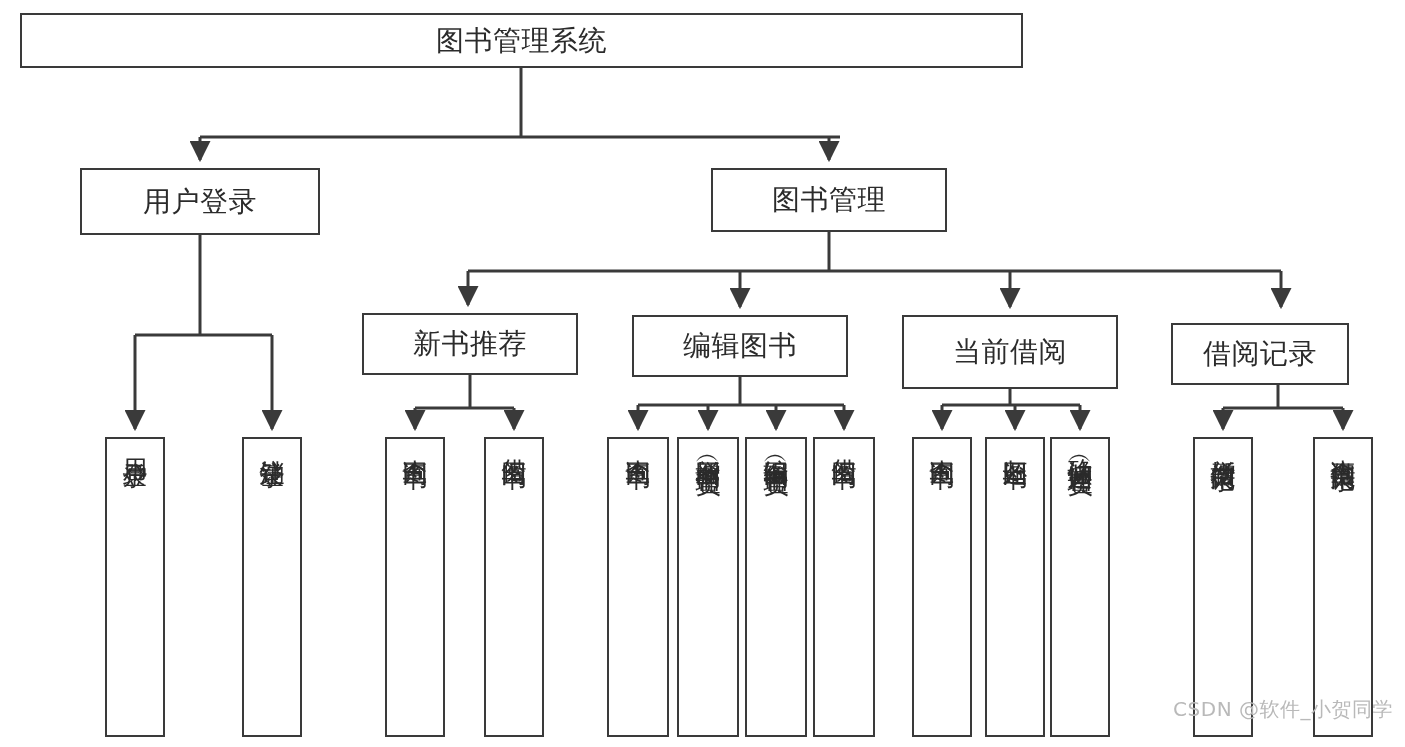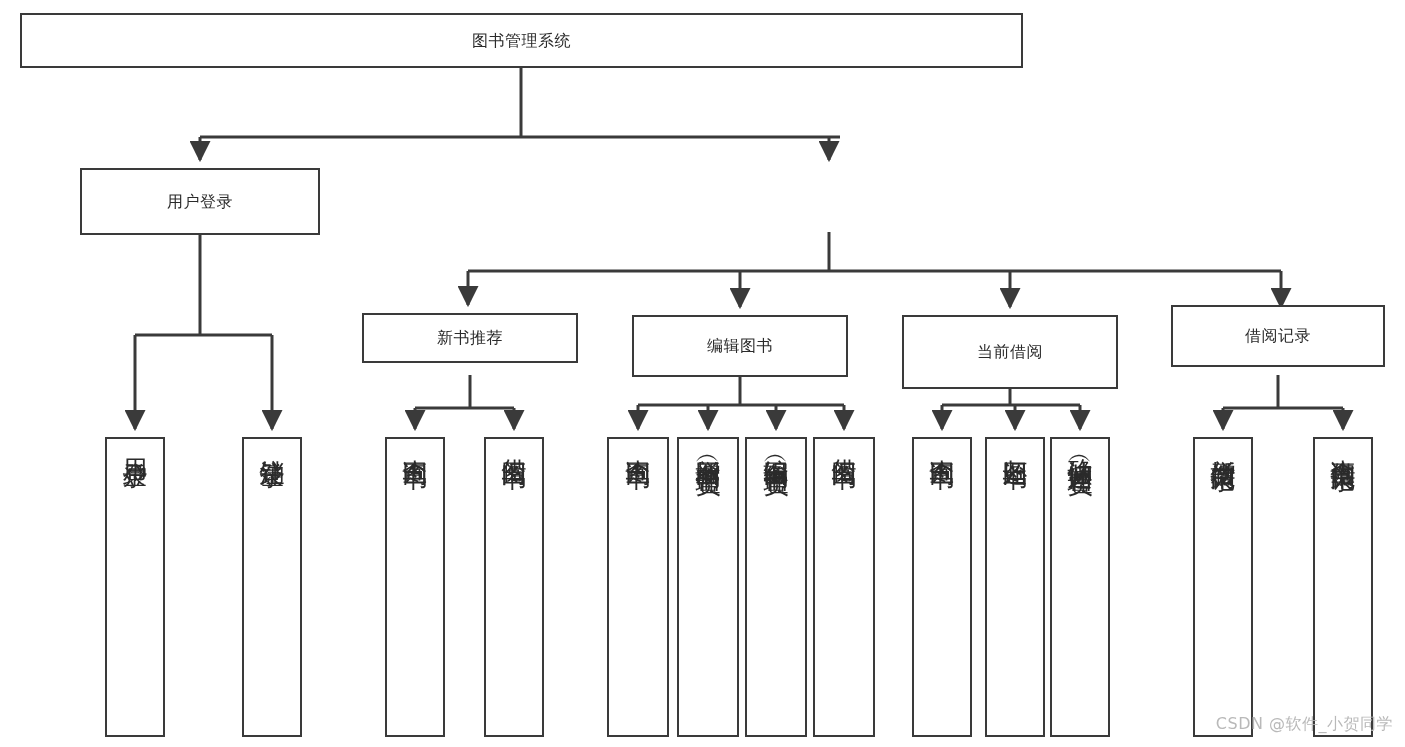--- a/index.html
+++ b/index.html
@@ -35,41 +35,41 @@
     justify-content: center;
     color: #2b2b2b;
     z-index: 2;
   }
   .node .lbl {
     display: block;
     line-height: 1.12;
     letter-spacing: 0.5px;
   }
   .node.horiz .lbl {
-    font-size: 16px;
+    font-size: 28px;
     white-space: nowrap;
   }
   .node.vert {
     align-items: flex-start;
     justify-content: center;
     padding-top: 0;
   }
   .node.vert .lbl {
     writing-mode: vertical-rl;
     text-orientation: upright;
     font-size: 25px;
     letter-spacing: 2px;
     line-height: 1;
     white-space: nowrap;
   }
   .watermark {
     position: absolute;
     right: 12px;
-    bottom: 12px;
-    font-size: 16px;
+    bottom: 24px;
+    font-size: 20px;
     color: #b9b9b9;
     letter-spacing: 0.5px;
     z-index: 5;
     white-space: nowrap;
   }
 </style>
 </head>
 <body>
 
 <div id="canvas">
@@ -125,34 +125,37 @@
   </svg>
 
   <div class="node horiz" style="left:20px; top:13px; width:1003px; height:55px;">
     <span class="lbl">图书管理系统</span>
   </div>
 
   <div class="node horiz" style="left:80px; top:168px; width:240px; height:67px;">
     <span class="lbl">用户登录</span>
   </div>
 
-
-  <div class="node horiz" style="left:362px; top:313px; width:216px; height:50px;">
+  <div class="node horiz" style="left:711px; top:168px; width:236px; height:64px;">
+    <span class="lbl">图书管理</span>
+  </div>
+
+  <div class="node horiz" style="left:362px; top:313px; width:216px; height:62px;">
     <span class="lbl">新书推荐</span>
   </div>
 
   <div class="node horiz" style="left:632px; top:315px; width:216px; height:62px;">
     <span class="lbl">编辑图书</span>
   </div>
 
   <div class="node horiz" style="left:902px; top:315px; width:216px; height:74px;">
     <span class="lbl">当前借阅</span>
   </div>
 
-  <div class="node horiz" style="left:1171px; top:305px; width:214px; height:62px;">
+  <div class="node horiz" style="left:1171px; top:323px; width:178px; height:62px;">
     <span class="lbl">借阅记录</span>
   </div>
 
   <div class="node vert" style="left:105px; top:437px; width:60px; height:300px;">
     <span class="lbl">用户登录</span>
   </div>
 
   <div class="node vert" style="left:242px; top:437px; width:60px; height:300px;">
     <span class="lbl">注销登录</span>
   </div>

